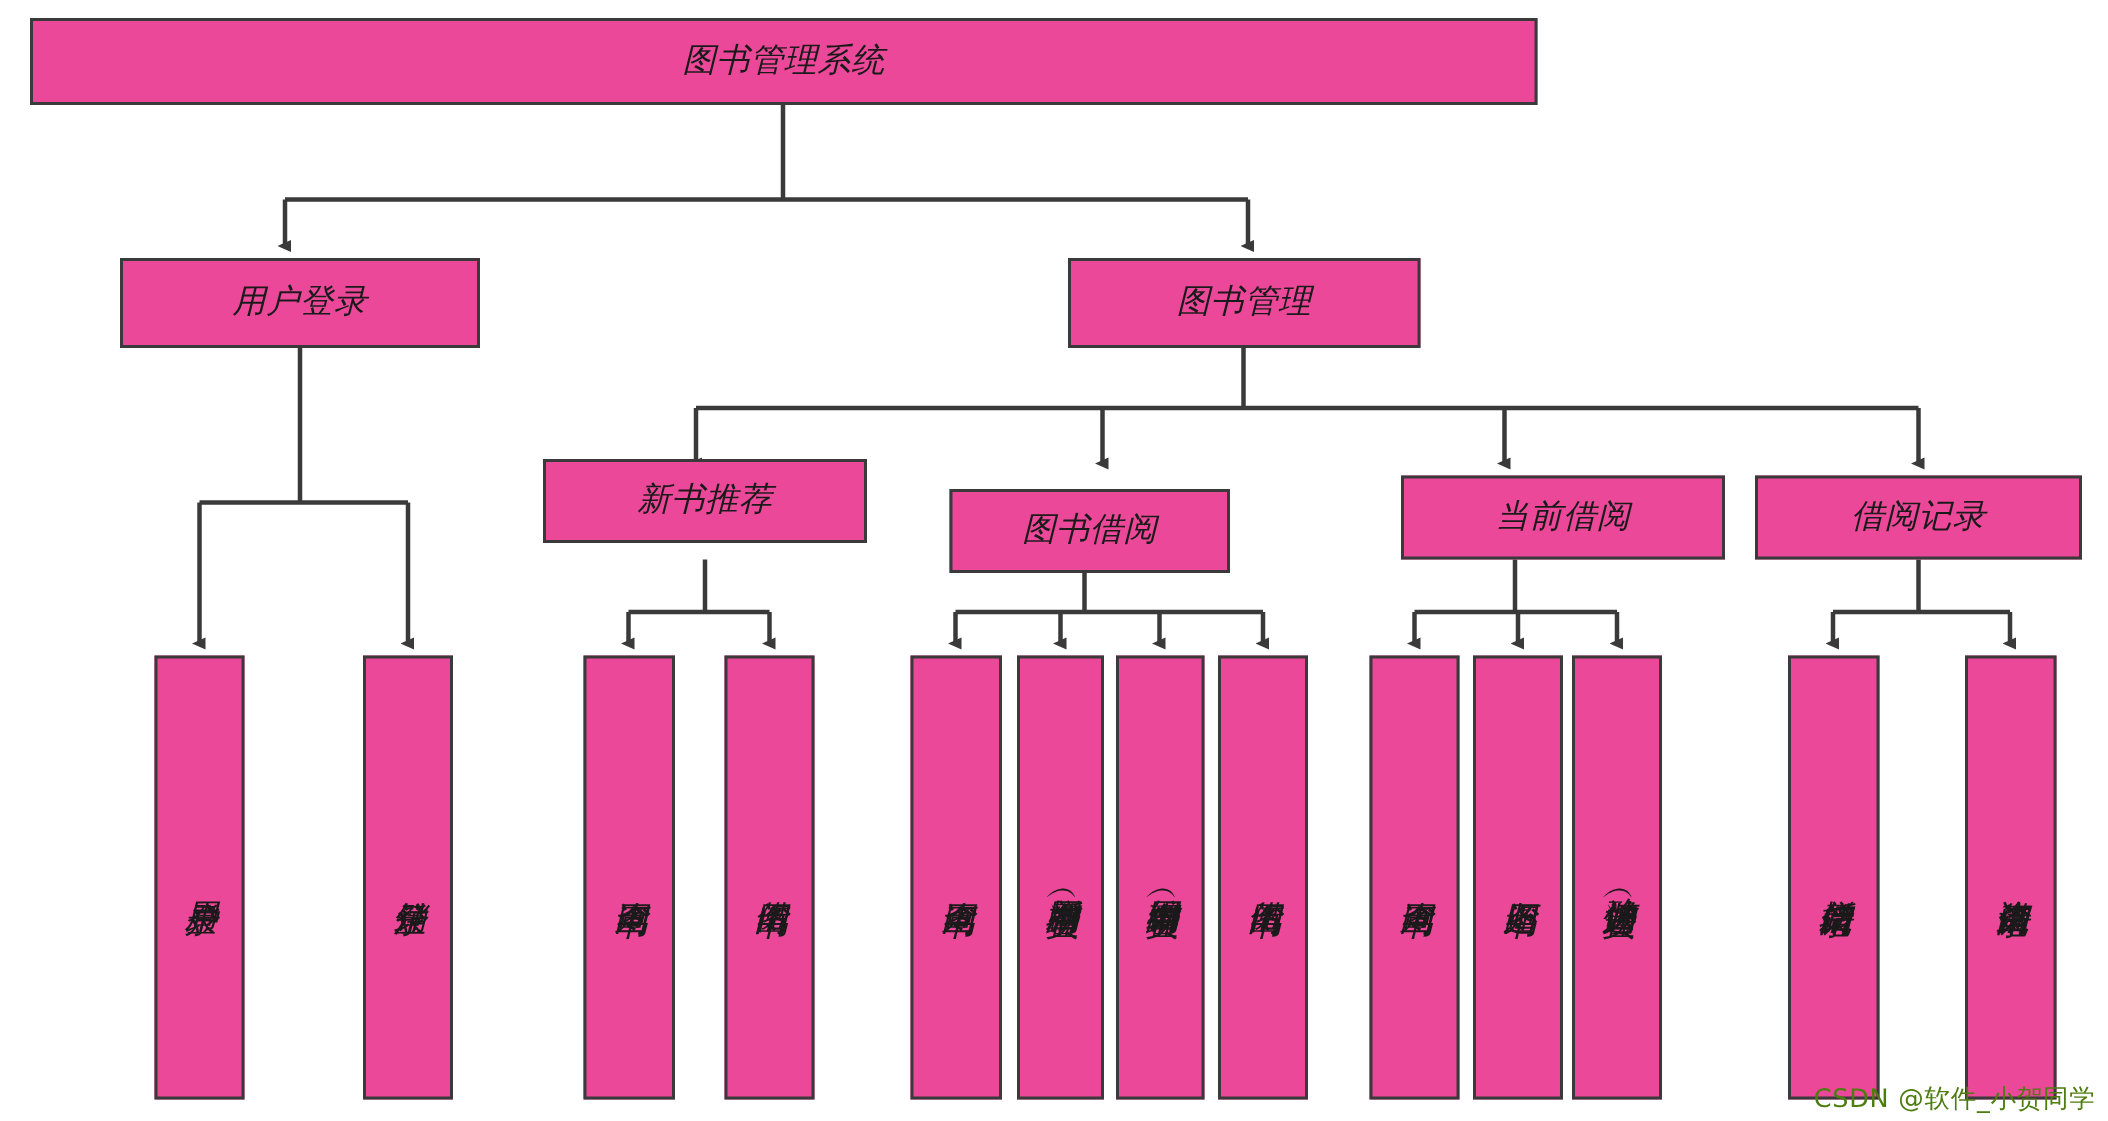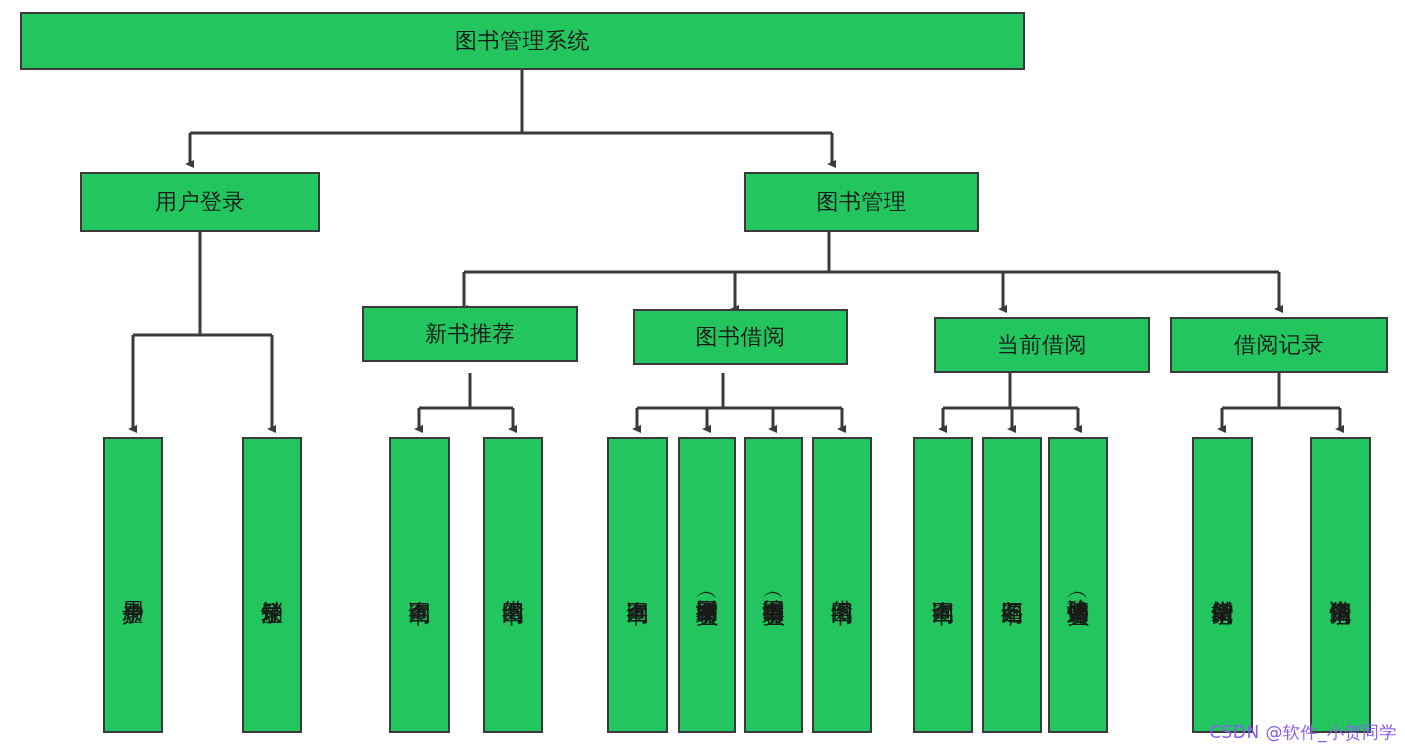--- a/index.html
+++ b/index.html
@@ -22,26 +22,27 @@
     position: absolute;
     left: 0;
     top: 0;
     width: 1405px;
     height: 747px;
     pointer-events: none;
   }
   .node {
     position: absolute;
     box-sizing: border-box;
-    background: #22c55e;
+    background: #ec4899;
     border: 2.5px solid #3a3a3a;
     display: flex;
     align-items: center;
     justify-content: center;
     color: #1a1a1a;
+    font-style: italic;
   }
   .node.horiz {
     font-size: 22px;
     line-height: 1.1;
     letter-spacing: 0.5px;
   }
   .node.vert {
     align-items: center;
     justify-content: center;
   }
@@ -52,21 +53,21 @@
     line-height: 1.28;
     letter-spacing: 1px;
     white-space: nowrap;
     text-align: center;
   }
   .watermark {
     position: absolute;
     right: 8px;
     bottom: 3px;
     font-size: 17px;
-    color: #8b5cf6;
+    color: #4d7c0f;
     letter-spacing: 0.5px;
     white-space: nowrap;
   }
 </style>
 </head>
 <body>
 
 <div id="canvas">
 
   <svg id="edges" viewBox="0 0 1405 747" xmlns="http://www.w3.org/2000/svg">
@@ -115,24 +116,24 @@
       <path d="M1279,373 L1279,408"></path>
       <path d="M1222,408 L1340,408"></path>
       <path d="M1222,408 L1222,429" marker-end="url(#arrow)"></path>
       <path d="M1340,408 L1340,429" marker-end="url(#arrow)"></path>
     </g>
   </svg>
 
   <div class="node horiz" style="left: 20px; top: 12px; width: 1005px; height: 58px;">图书管理系统</div>
 
   <div class="node horiz" style="left: 80px; top: 172px; width: 240px; height: 60px;">用户登录</div>
-  <div class="node horiz" style="left: 712px; top: 172px; width: 235px; height: 60px; margin-left: 32px;">图书管理</div>
+  <div class="node horiz" style="left: 712px; top: 172px; width: 235px; height: 60px;">图书管理</div>
 
   <div class="node horiz" style="left: 362px; top: 306px; width: 216px; height: 56px;">新书推荐</div>
-  <div class="node horiz" style="left: 633px; top: 309px; width: 215px; height: 56px;">图书借阅</div>
+  <div class="node horiz" style="left: 633px; top: 326px; width: 187px; height: 56px;">图书借阅</div>
   <div class="node horiz" style="left: 902px; top: 317px; width: 216px; height: 56px; margin-left: 32px;">当前借阅</div>
   <div class="node horiz" style="left: 1170px; top: 317px; width: 218px; height: 56px;">借阅记录</div>
 
   <div class="node vert" style="left: 103px; top: 437px; width: 60px; height: 296px;">
     <span class="vlabel">用户登录</span>
   </div>
   <div class="node vert" style="left: 242px; top: 437px; width: 60px; height: 296px;">
     <span class="vlabel">注销登录</span>
   </div>
   <div class="node vert" style="left: 389px; top: 437px; width: 61px; height: 296px;">

